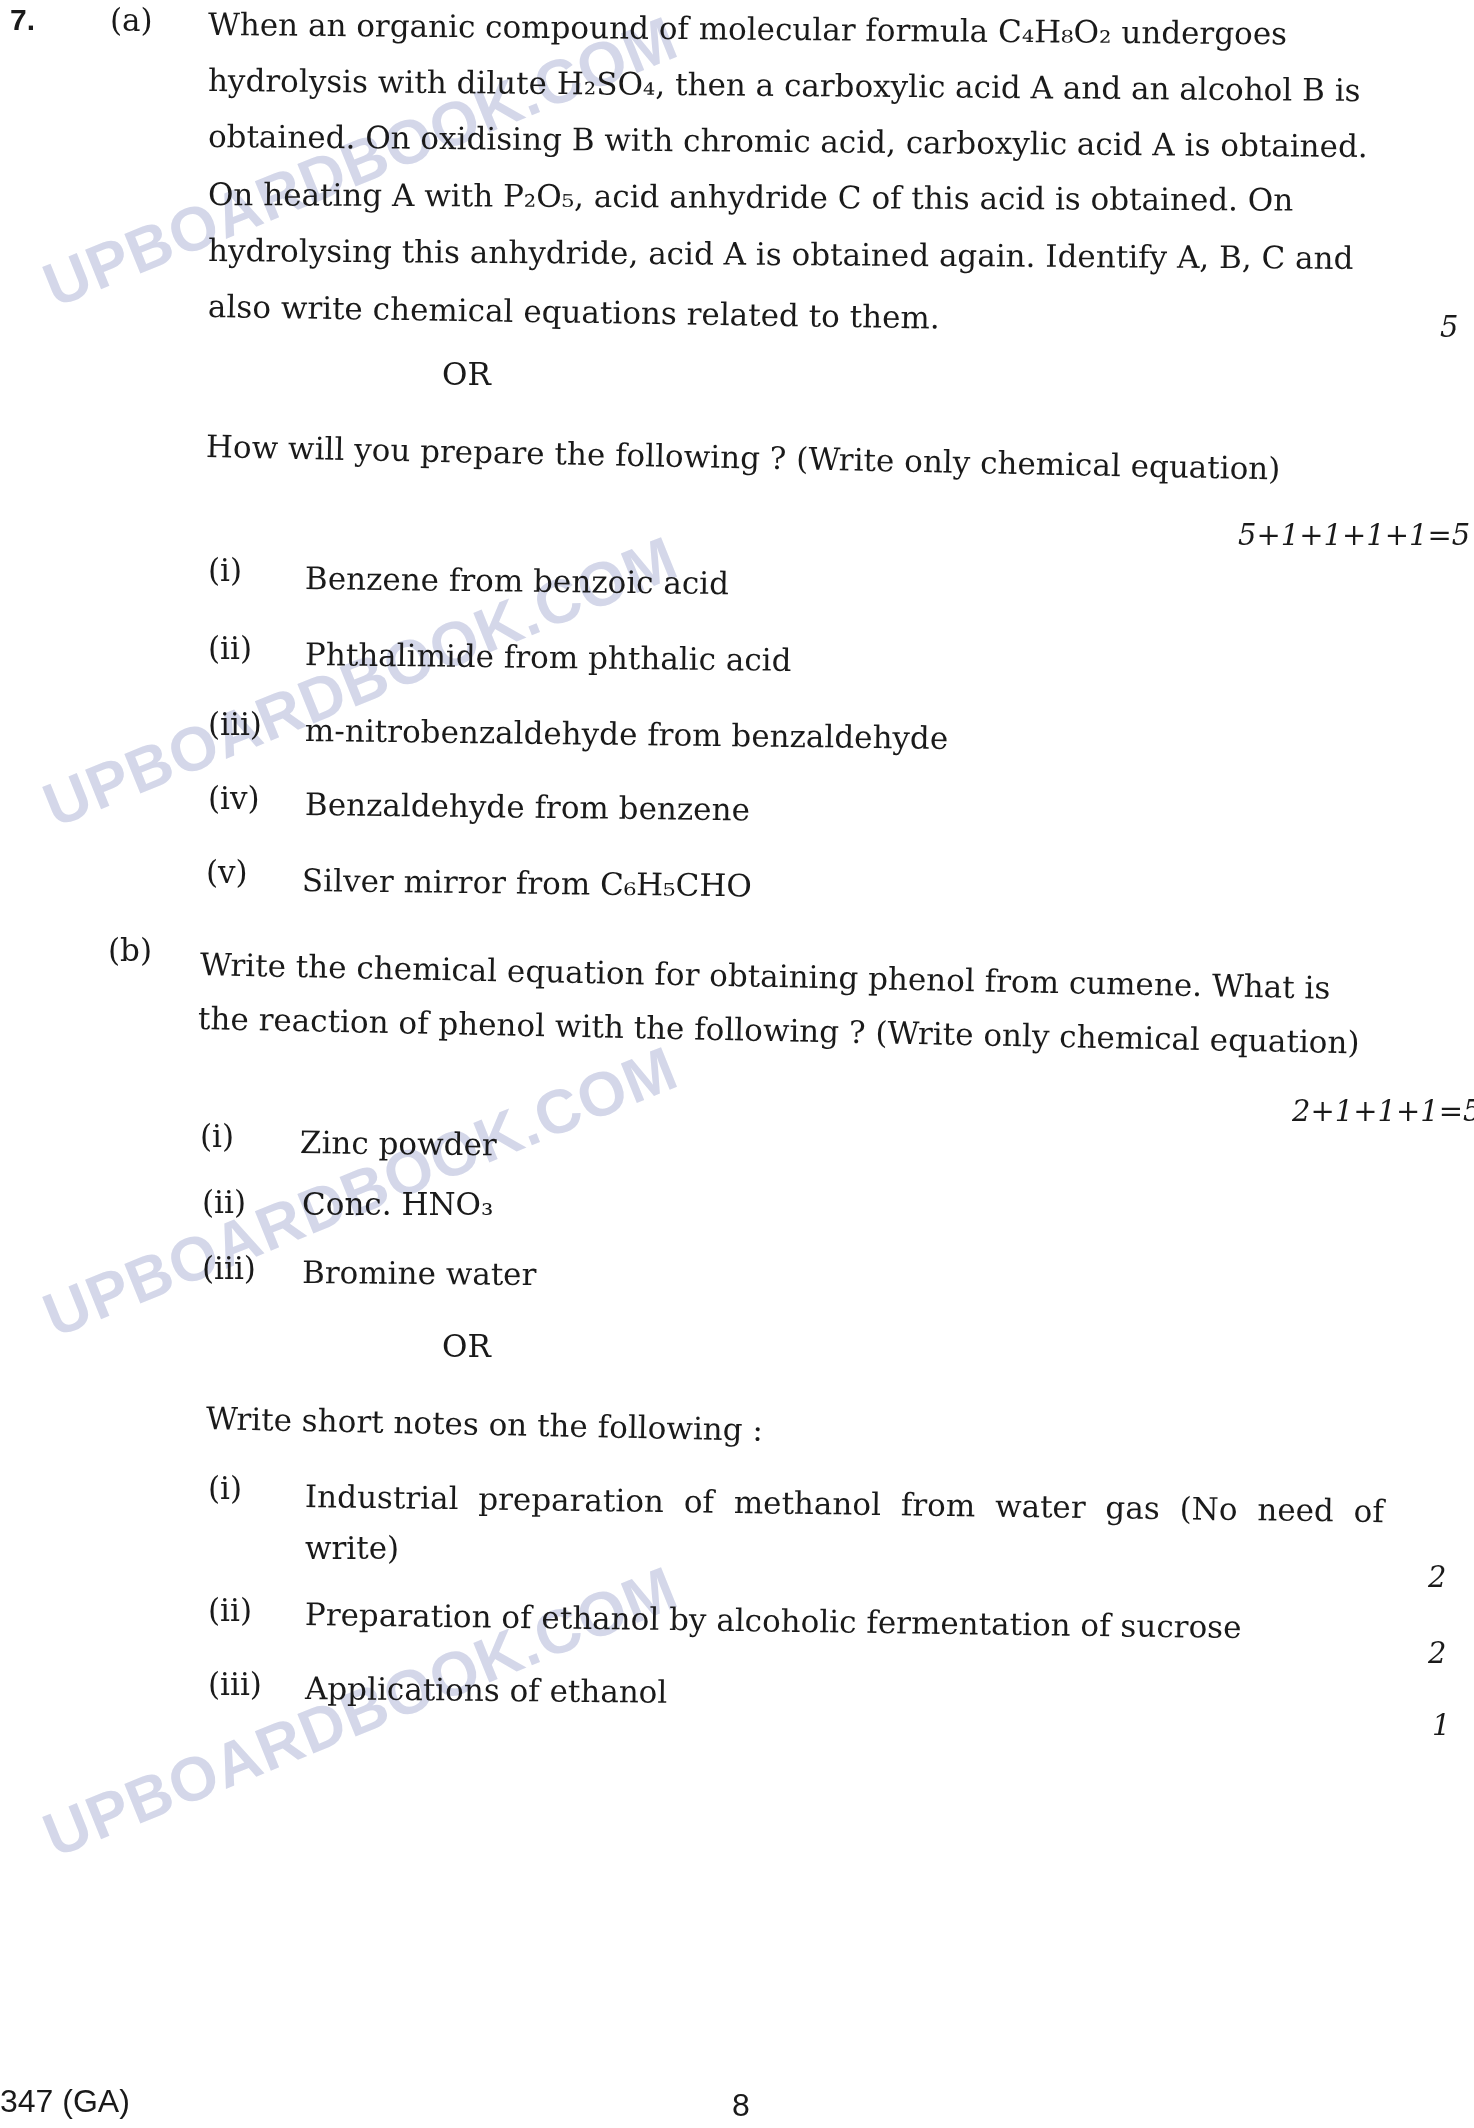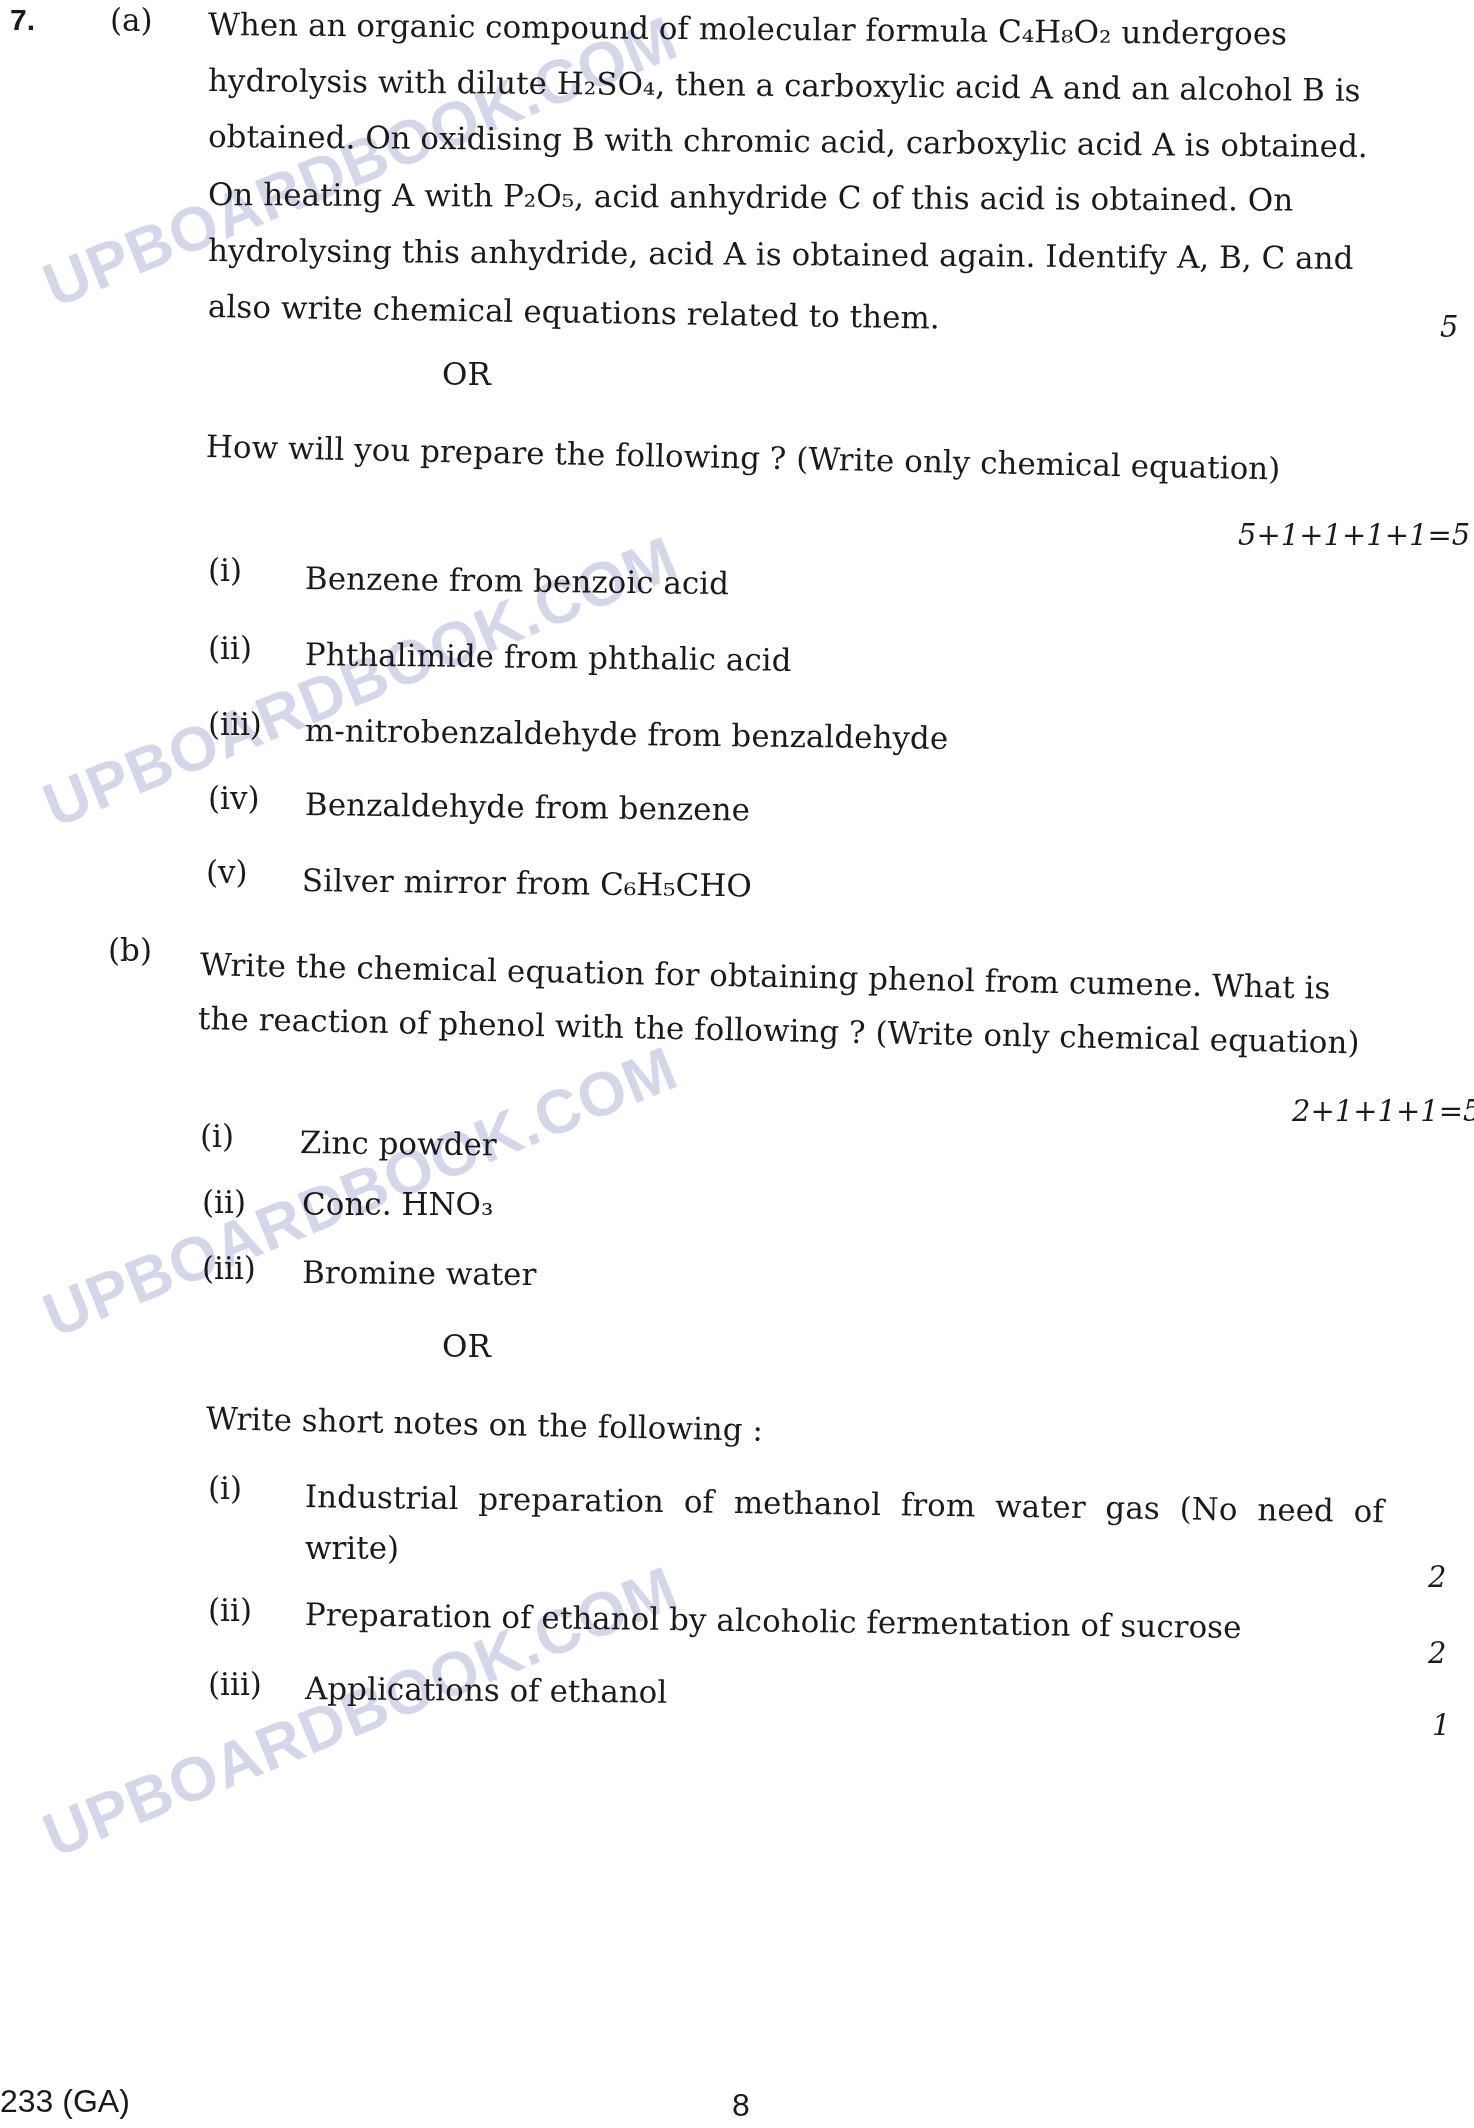--- a/index.html
+++ b/index.html
@@ -81,16 +81,16 @@
     <span class="t marks" style="left:1428px; top:1560px;">2</span>
 
     <span class="t" style="left:208px; top:1592px;">(ii)</span>
     <span class="t" style="left:305px; top:1596px; transform: rotate(0.8deg);">Preparation of ethanol by alcoholic fermentation of sucrose</span>
     <span class="t marks" style="left:1428px; top:1636px;">2</span>
 
     <span class="t" style="left:208px; top:1666px;">(iii)</span>
     <span class="t" style="left:305px; top:1670px; transform: rotate(0.6deg);">Applications of ethanol</span>
     <span class="t marks" style="left:1432px; top:1708px;">1</span>
 
-    <span class="t footer" style="left:0px; top:2082px;">233 (GA)</span>
+    <span class="t footer" style="left:0px; top:2082px;">347 (GA)</span>
     <span class="t footer" style="left:732px; top:2086px;">8</span>
   </div>
 </div>
 
 </body></html>

